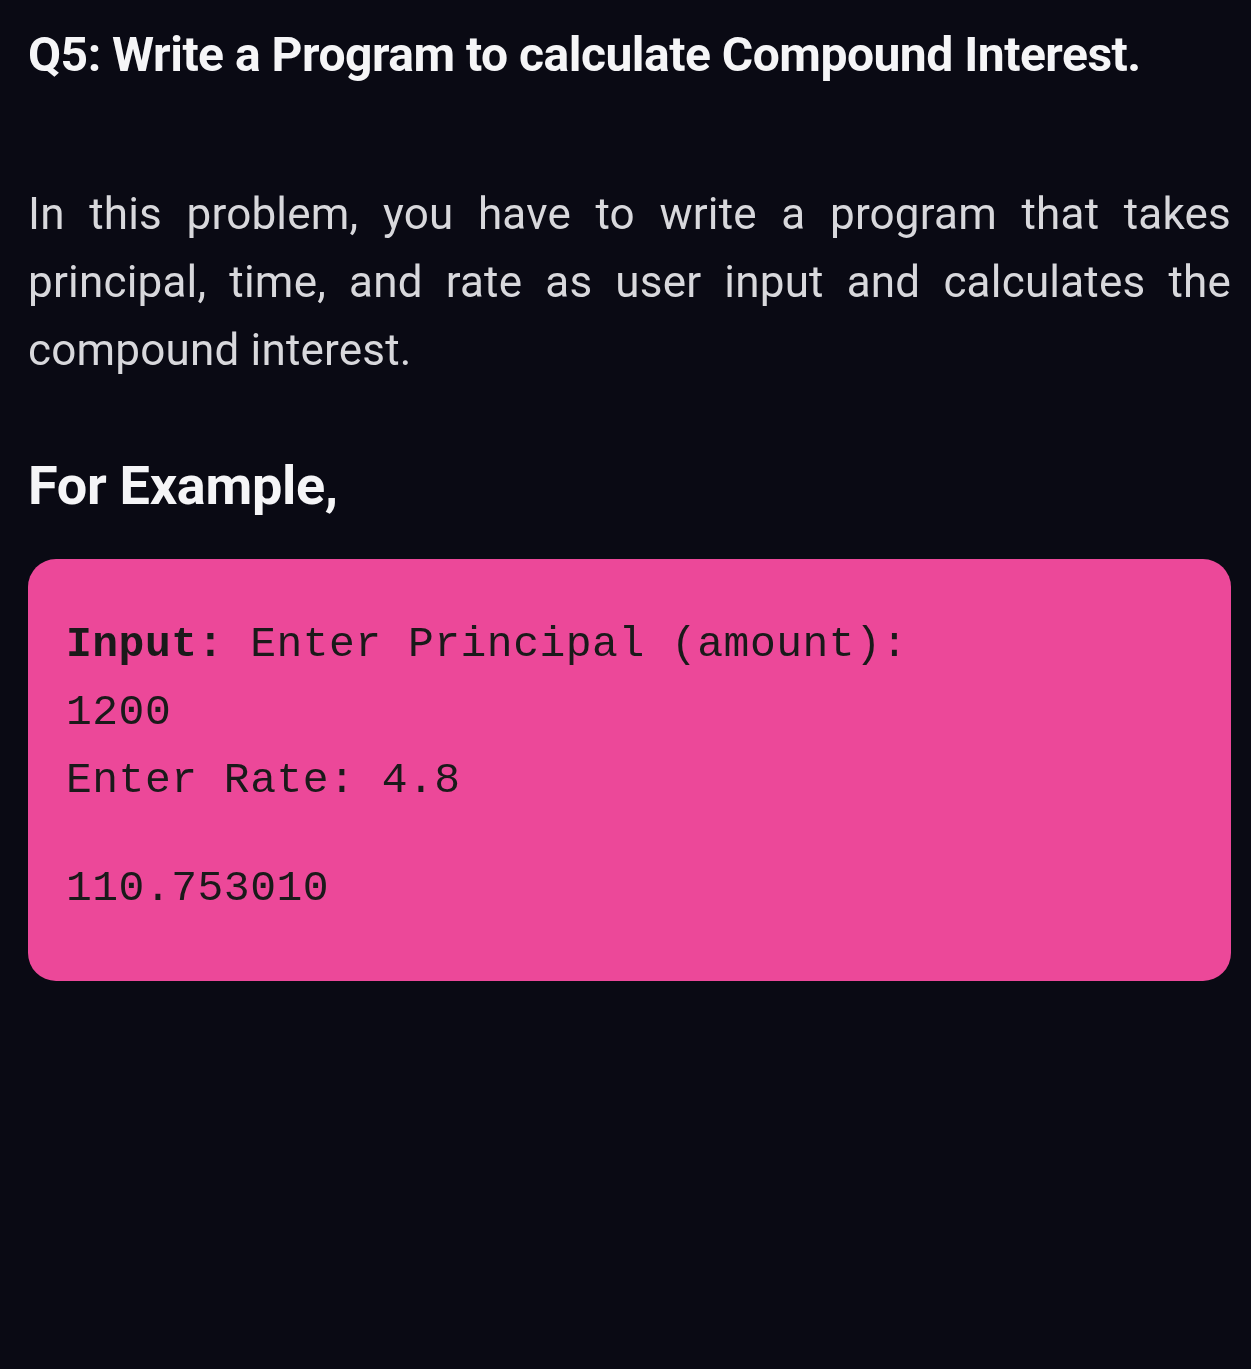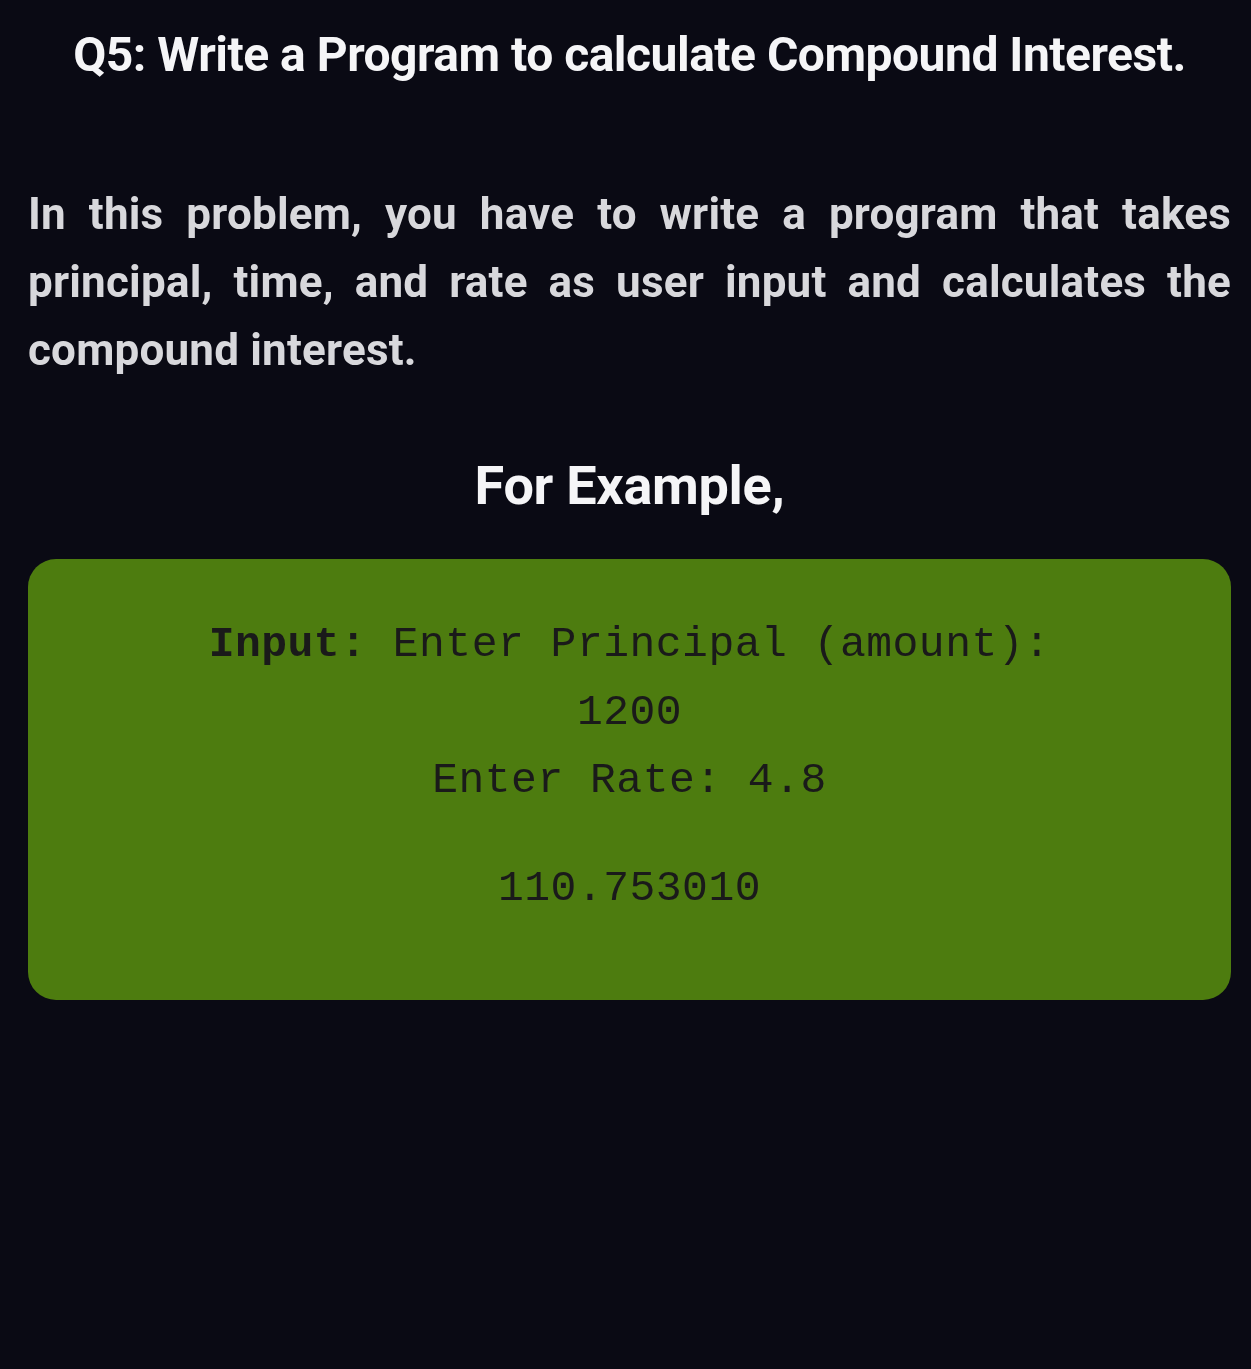--- a/index.html
+++ b/index.html
@@ -1,57 +1,56 @@
 <!DOCTYPE html>
 <html><head>
   <meta charset="utf-8">
   <style>
     * {
       margin: 0;
       padding: 0;
       box-sizing: border-box;
-      text-align: center;
     }
     body {
       background-color: #0a0a14;
       color: #e8e8ea;
       font-family: -apple-system, BlinkMacSystemFont, 'Segoe UI', Roboto, Helvetica, Arial, sans-serif;
       width: 1251px;
       height: 1369px;
       padding: 20px 20px 20px 28px;
       overflow: hidden;
     }
     .question-title {
       font-size: 48px;
       font-weight: 700;
       line-height: 1.45;
       color: #f5f5f7;
       margin-bottom: 90px;
       letter-spacing: -0.5px;
     }
     .description {
       font-size: 44px;
-      font-weight: 700;
+      font-weight: 400;
       line-height: 1.55;
       color: #d8d8dc;
       margin-bottom: 70px;
       text-align: justify;
       letter-spacing: 0.2px;
     }
     .example-label {
       font-size: 54px;
       font-weight: 700;
       color: #f5f5f7;
       margin-bottom: 42px;
       letter-spacing: -0.3px;
     }
     .code-block {
-      background-color: #4d7c0f;
+      background-color: #ec4899;
       border-radius: 28px;
-      padding: 52px 38px 77px 38px;
+      padding: 52px 38px 58px 38px;
       font-family: 'Courier New', Courier, monospace;
       font-size: 43px;
       line-height: 1.58;
       color: #1a1a1a;
       letter-spacing: 0.5px;
     }
     .code-block .bold {
       font-weight: 700;
     }
     .code-block .line {

